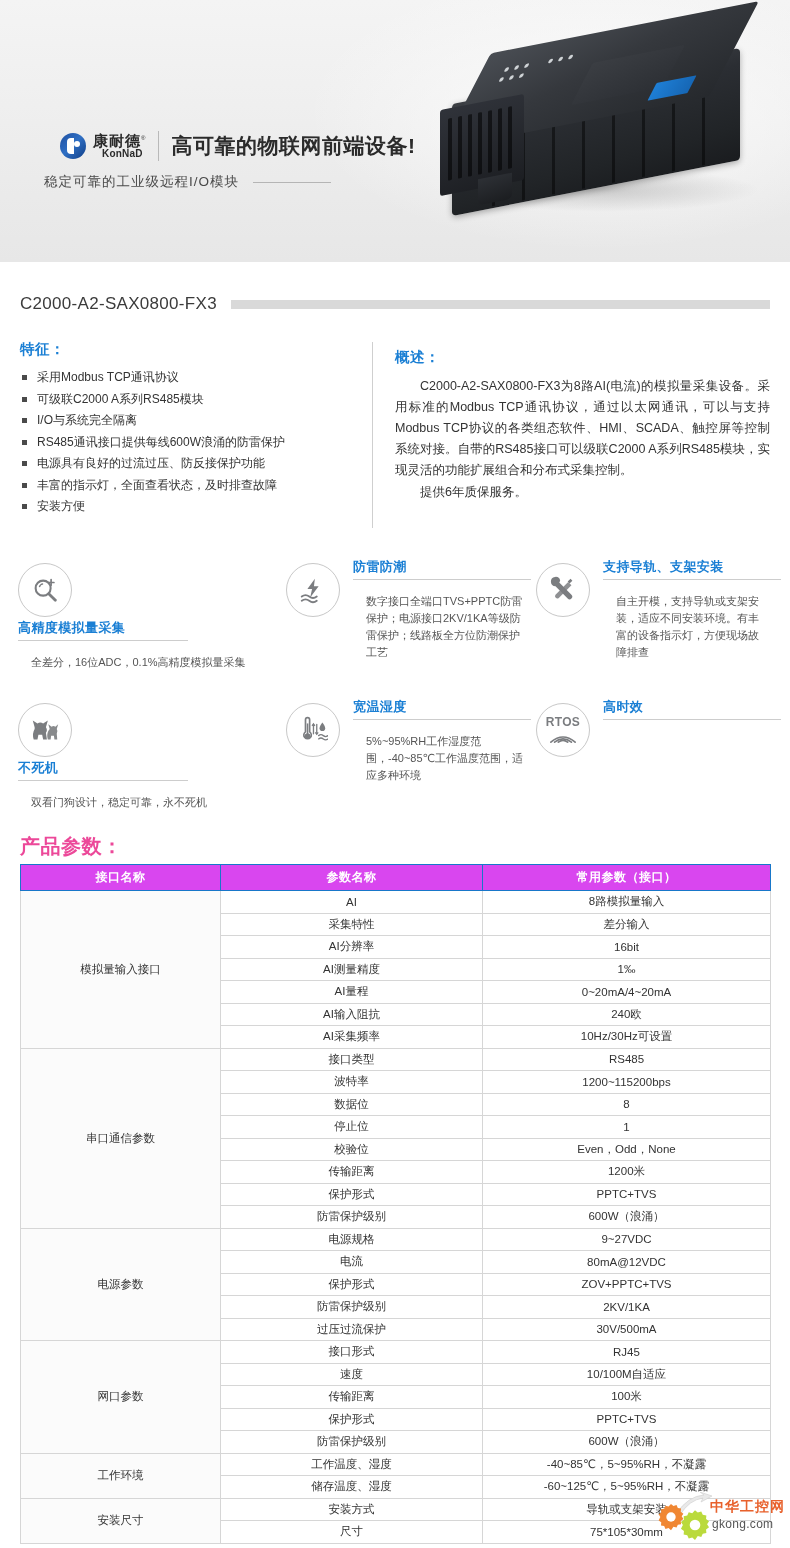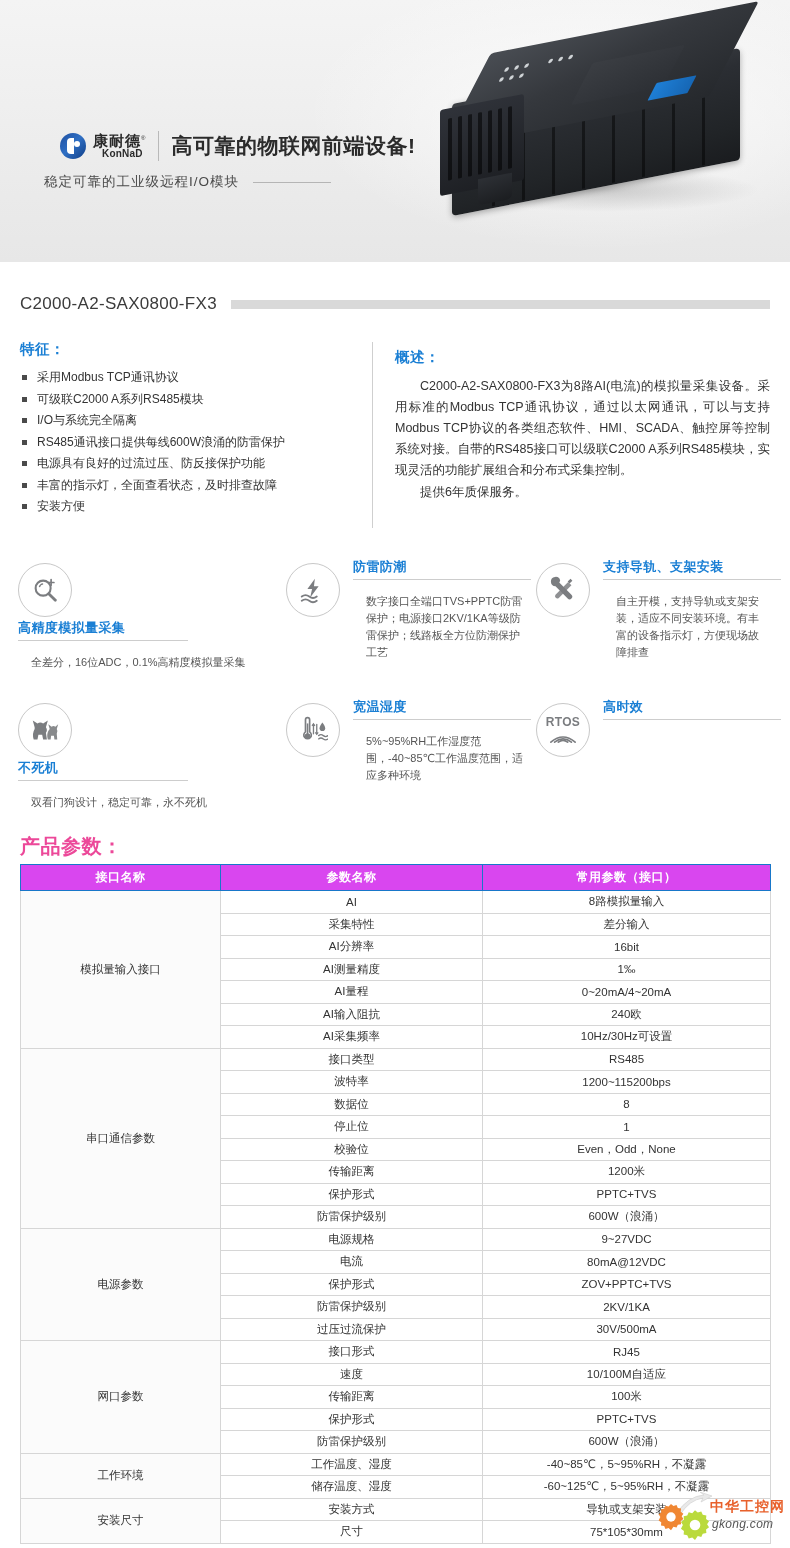--- a/index.html
+++ b/index.html
@@ -158,21 +158,21 @@
     border-left:1px solid #d6d6d6;border-right:1px solid #d6d6d6;
   }
   table.spec tr.sec-start td{border-top:1px solid #bdbdbd;}
 
   
   .wm{position:absolute;left:648px;top:1492px;width:140px;height:52px;}
   .wm-g1{position:absolute;left:8px;top:10px;width:30px;height:30px;}
   .wm-g2{position:absolute;left:30px;top:16px;width:34px;height:34px;}
   .wm-arrow{position:absolute;left:26px;top:0px;width:40px;height:24px;}
   .wm-cn{position:absolute;left:62px;top:6px;font-size:14px;font-weight:bold;color:#e8612c;letter-spacing:1px;}
-  .wm-en{position:absolute;left:64px;top:25px;font-size:12px;color:#555;letter-spacing:.3px;font-style:italic;}
+  .wm-en{position:absolute;left:64px;top:25px;font-size:12px;color:#555;letter-spacing:.3px;}
 </style>
 </head>
 <body>
 
 <div class="page">
 
   <div class="hero">
     <div class="hero-fade"></div>
 
     <div class="product">

